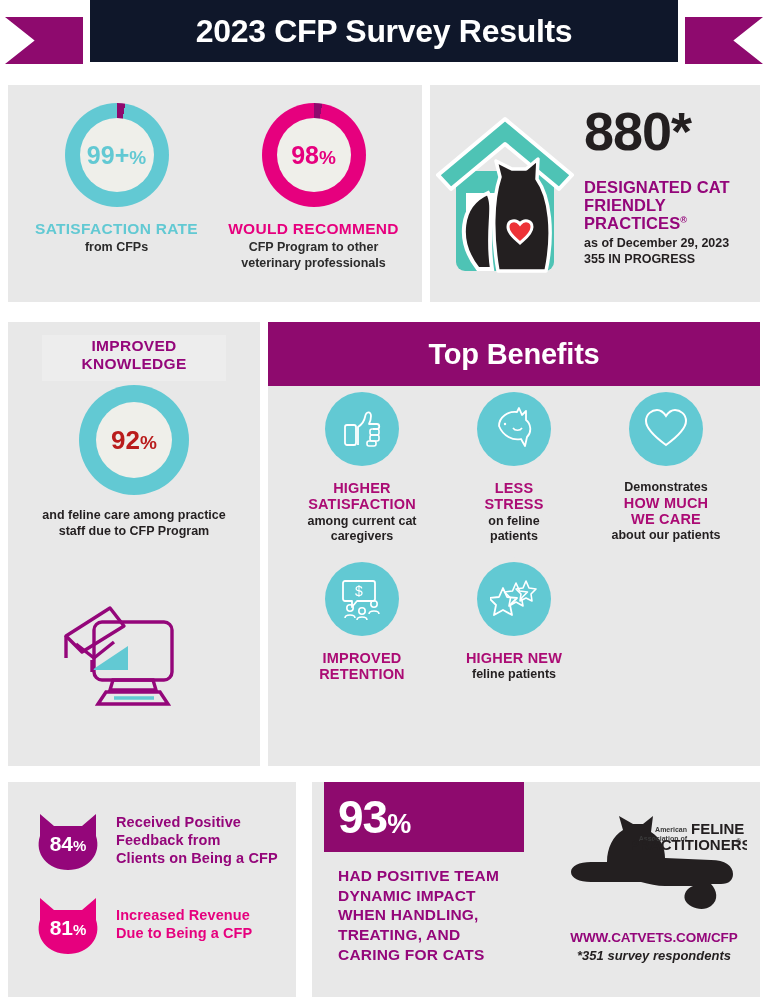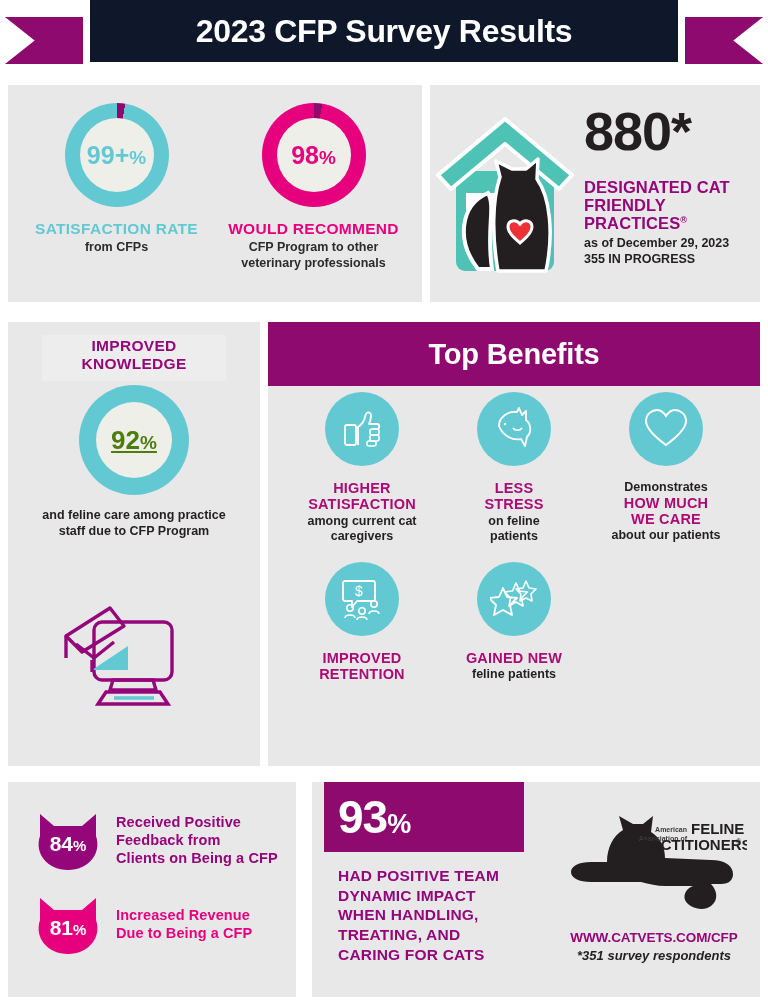--- a/index.html
+++ b/index.html
@@ -48,21 +48,21 @@
   .donut-hole{position:absolute;left:15px;top:15px;width:74px;height:74px;
     border-radius:50%;background:#EFEFEA;
     display:flex;align-items:center;justify-content:center;}
   .donut-val{font-size:25px;font-weight:bold;line-height:1;}
   .donut-val .pct{font-size:19px;}
   .d-teal{background:conic-gradient(#8E0A6E 0deg 9deg,#62C9D3 9deg 360deg);}
   .d-teal .donut-val{color:#62C9D3;}
   .d-pink{background:conic-gradient(#8E0A6E 0deg 9deg,#E6007E 9deg 360deg);}
   .d-pink .donut-val{color:#E6007E;}
   .d-purple{background:conic-gradient(#62C9D3 331deg 360deg,#8E0A6E 0deg 331deg);}
-  .d-purple .donut-val{color:#4d7c0f;text-decoration:underline;}
+  .d-purple .donut-val{color:#b91c1c;}
   .donut-head{font-size:15.5px;font-weight:bold;letter-spacing:.3px;margin-top:13px;line-height:1.12;}
   .donut-head.teal{color:#62C9D3;}
   .donut-head.pink{color:#E6007E;}
   .donut-sub{font-size:12.5px;font-weight:bold;color:#2B2B2B;line-height:1.25;margin-top:3px;}
 
   
   .practices{position:absolute;left:0;top:0;width:100%;height:100%;display:flex;}
   .house-wrap{width:150px;display:flex;align-items:center;justify-content:center;}
   .practices-text{flex:1;padding:22px 8px 0 4px;box-sizing:border-box;}
   .big-num{font-size:54px;font-weight:bold;color:#231F20;line-height:.9;letter-spacing:-1px;}
@@ -325,21 +325,21 @@
 
         <div class="bcell">
           <div class="bicon">
             <svg width="48" height="40" viewBox="0 0 48 40" aria-hidden="true">
               <path d="M36 2 l3 7 7 1 -5 5 1 7 -6-3 -6 3 1-7 -5-5 7-1 Z" fill="none" stroke="#ffffff" stroke-width="1.6" stroke-linejoin="round"></path>
               <path d="M26 4 l3.5 8 8 1 -6 6 1.5 8 -7-4 -7 4 1.5-8 -6-6 8-1 Z" fill="none" stroke="#ffffff" stroke-width="1.6" stroke-linejoin="round"></path>
               <path d="M13 9 l4 9 10 1 -7 7 2 10 -9-5 -9 5 2-10 -7-7 10-1 Z" fill="none" stroke="#ffffff" stroke-width="1.8" stroke-linejoin="round"></path>
             </svg>
           </div>
           <div class="btitle">
-            <span>GAINED NEW</span>
+            <span>HIGHER NEW</span>
           </div>
           <div class="bsub">
             <span>feline patients</span>
           </div>
         </div>
 
         <div class="bcell"></div>
 
       </div>
     </div>

